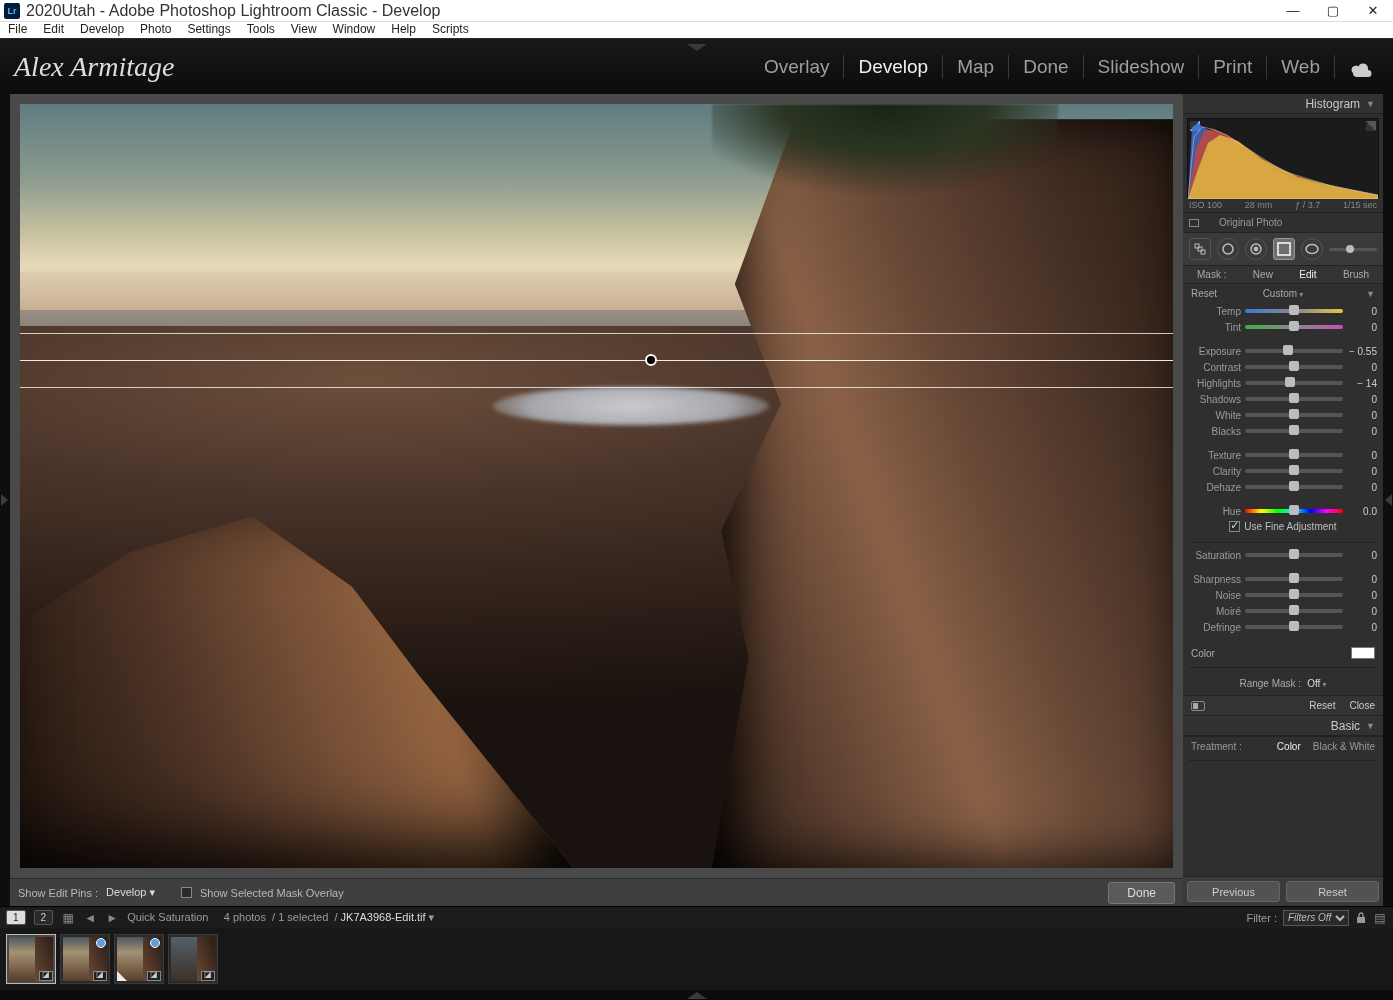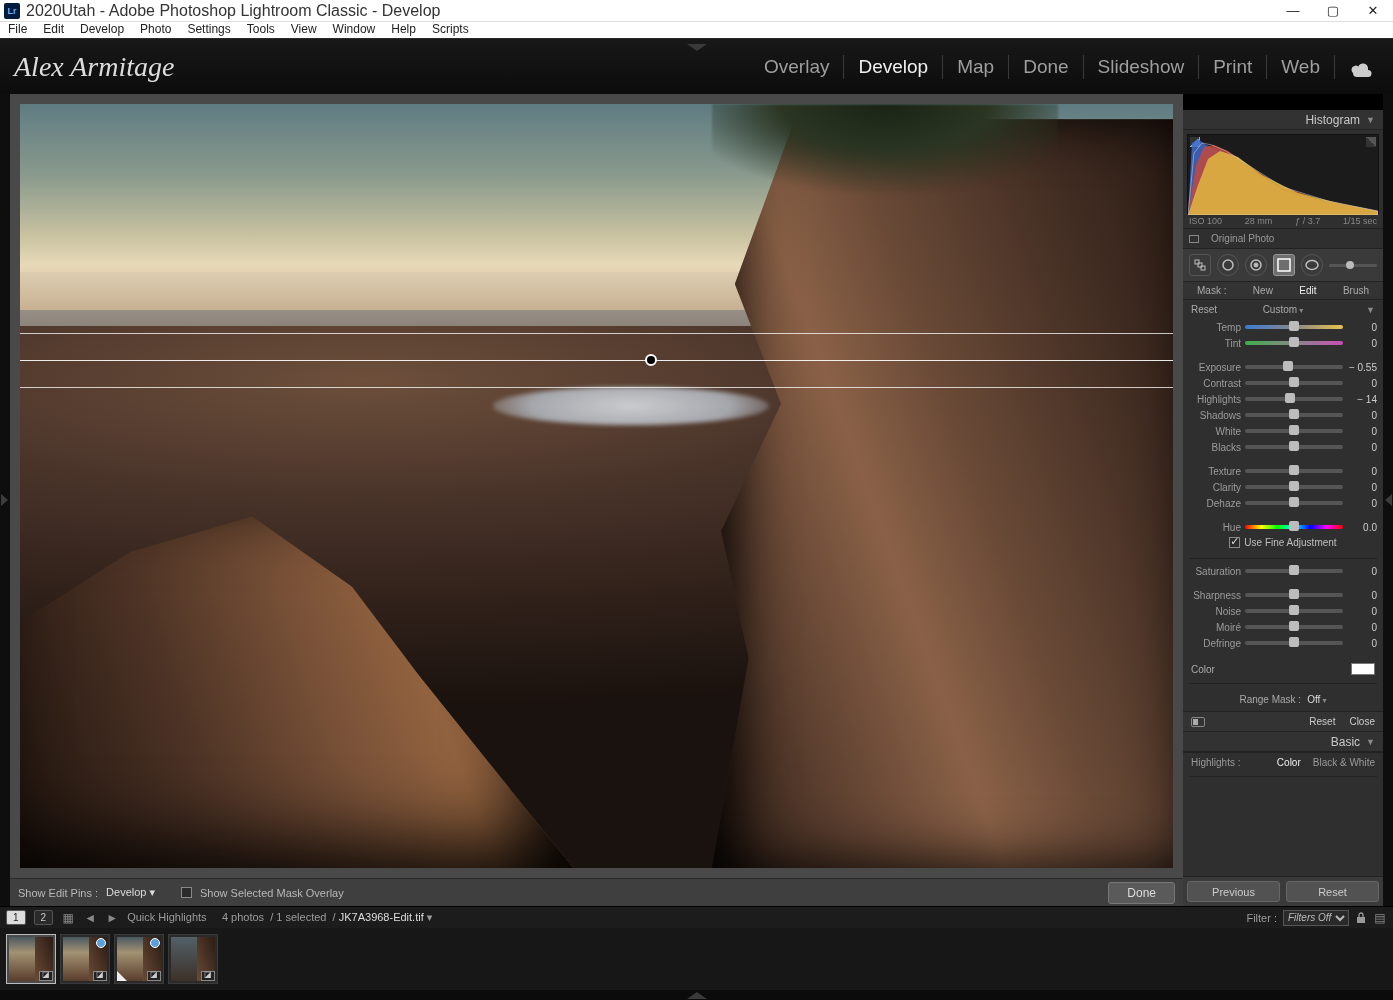--- a/index.html
+++ b/index.html
@@ -75,38 +75,38 @@
 
   
   .under-toolbar{height:28px;background:#3f3f3f;border-top:1px solid #2a2a2a;
        display:flex;align-items:center;color:#b8b8b8;font-size:11px;padding:0 8px;gap:8px;}
   .under-toolbar .chk{width:11px;height:11px;border:1px solid #888;background:#2b2b2b;}
   .under-toolbar .sep{flex:1;}
   .done-btn{background:#5a5a5a;border:1px solid #777;border-radius:3px;
        color:#ddd;font-size:12px;padding:3px 18px;}
 
   
-  .right-panel{width:200px;background:#2f2f2f;color:#b5b5b5;display:flex;flex-direction:column;font-size:11px;overflow:hidden;margin-top:16px;}
+  .right-panel{width:200px;background:#2f2f2f;color:#b5b5b5;display:flex;flex-direction:column;font-size:11px;overflow:hidden;}
   .right-panel .scroll{flex:1;overflow-y:auto;overflow-x:hidden;}
   .right-panel .scroll::-webkit-scrollbar{width:12px;}
   .right-panel .scroll::-webkit-scrollbar-track{background:#242424;}
   .right-panel .scroll::-webkit-scrollbar-thumb{background:#4a4a4a;border-radius:2px;}
 
   .pnl-head{display:flex;align-items:center;justify-content:flex-end;height:20px;
        padding:0 8px;color:#c8c8c8;font-size:12px;background:#323232;border-bottom:1px solid #222;}
   .pnl-head .tri{margin-left:6px;font-size:9px;color:#888;}
 
   .hist{height:80px;margin:4px 4px 0 4px;background:#1b1b1b;border:1px solid #111;position:relative;}
   .hist svg{position:absolute;inset:0;}
   .hist .clip{position:absolute;top:2px;width:10px;height:10px;}
   .hist .clip.l{left:2px;background:linear-gradient(135deg,#333 50%,#7bd 50%);}
   .hist .clip.r{right:2px;background:linear-gradient(45deg,#333 50%,#555 50%);}
 
   .hist-info{display:flex;justify-content:space-between;font-size:9px;color:#888;padding:2px 6px 0 6px;}
-  .orig-row{display:flex;align-items:center;gap:12px;padding:4px 6px;color:#999;font-size:10px;border-top:1px solid #222;border-bottom:1px solid #222;margin-top:2px;}
+  .orig-row{display:flex;align-items:center;gap:20px;padding:4px 6px;color:#999;font-size:10px;border-top:1px solid #222;border-bottom:1px solid #222;margin-top:2px;}
   .orig-row .box{width:10px;height:8px;border:1px solid #888;}
 
   .toolstrip{display:flex;align-items:center;gap:6px;padding:5px 6px;background:#3a3a3a;border-bottom:1px solid #222;}
   .tbtn{width:22px;height:22px;border:1px solid #555;border-radius:50%;display:flex;align-items:center;justify-content:center;background:#3a3a3a;}
   .tbtn.sq{border-radius:3px;}
   .tbtn.active{background:#6e6e6e;border-color:#999;}
   .tbtn svg{fill:#bcbcbc;stroke:#bcbcbc;}
   .tbtn.active svg{fill:#fff;stroke:#fff;}
   .mini-slider{flex:1;height:3px;background:#555;border-radius:2px;position:relative;}
   .mini-slider .knob{position:absolute;top:-3px;left:35%;width:8px;height:8px;border-radius:50%;background:#bbb;}
@@ -478,21 +478,21 @@
             <span>Reset</span>
             <span>Close</span>
           </span>
         </div>
 
         <div class="pnl-head">
           <span>Basic</span>
             <span class="tri">▼</span>
         </div>
         <div class="treat-row">
-          <span>Highlights :</span>
+          <span>Treatment :</span>
           <span class="opts">
             <span class="active">Color</span>
             <span>Black &amp; White</span>
           </span>
         </div>
         <div class="sep-line"></div>
       </div>
 
       <div class="right-bottom">
         <button>Previous</button>
@@ -507,21 +507,21 @@
     </div>
   </div>
 
   <div class="fs-header">
     <span class="boxbtn active">1</span>
     <span class="boxbtn">2</span>
     <span class="ico">▦</span>
     <span class="ico">◄</span>
     <span class="ico">►</span>
     <span class="path">
-      <span>Quick Highlights</span>
+      <span>Quick Saturation</span>
       &nbsp;&nbsp;&nbsp;
       <span>4 photos</span>
       &nbsp;/ <span>1 selected</span>
       &nbsp;/ <span class="file">JK7A3968-Edit.tif</span>&nbsp;▾
     </span>
     <span class="right">
       <span>Filter :</span>
       <select><option>Filters Off</option></select>
       <span class="lock">
         <svg viewBox="0 0 12 12">

